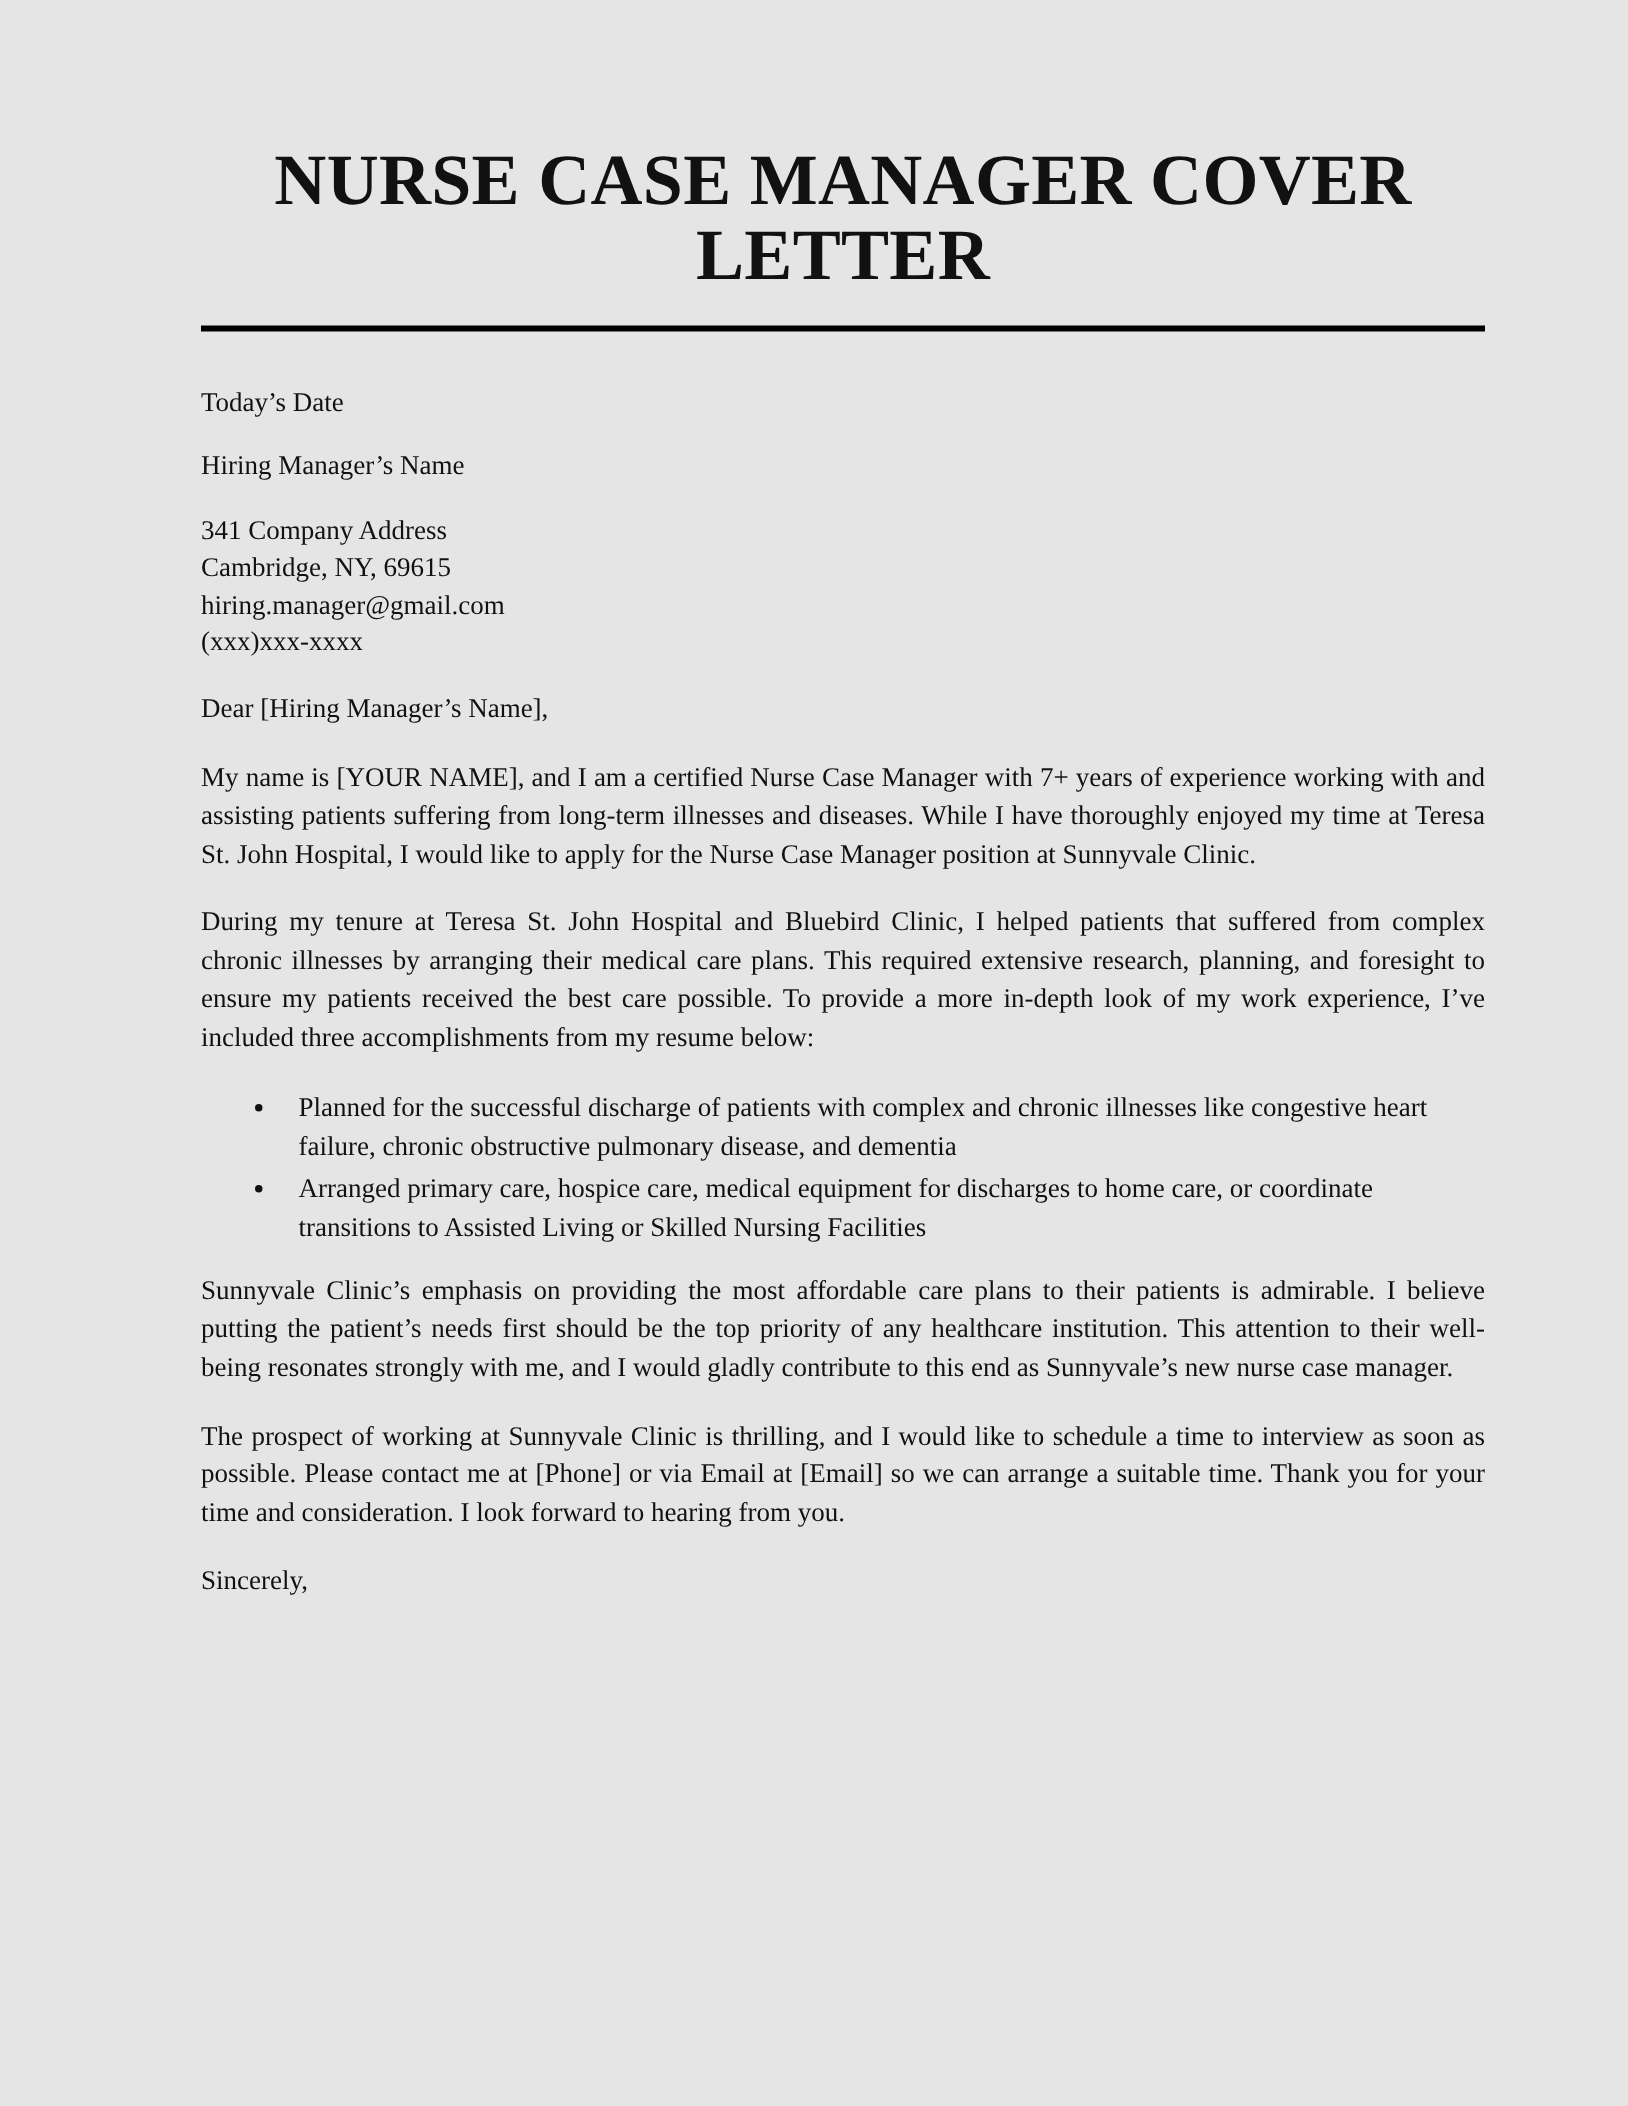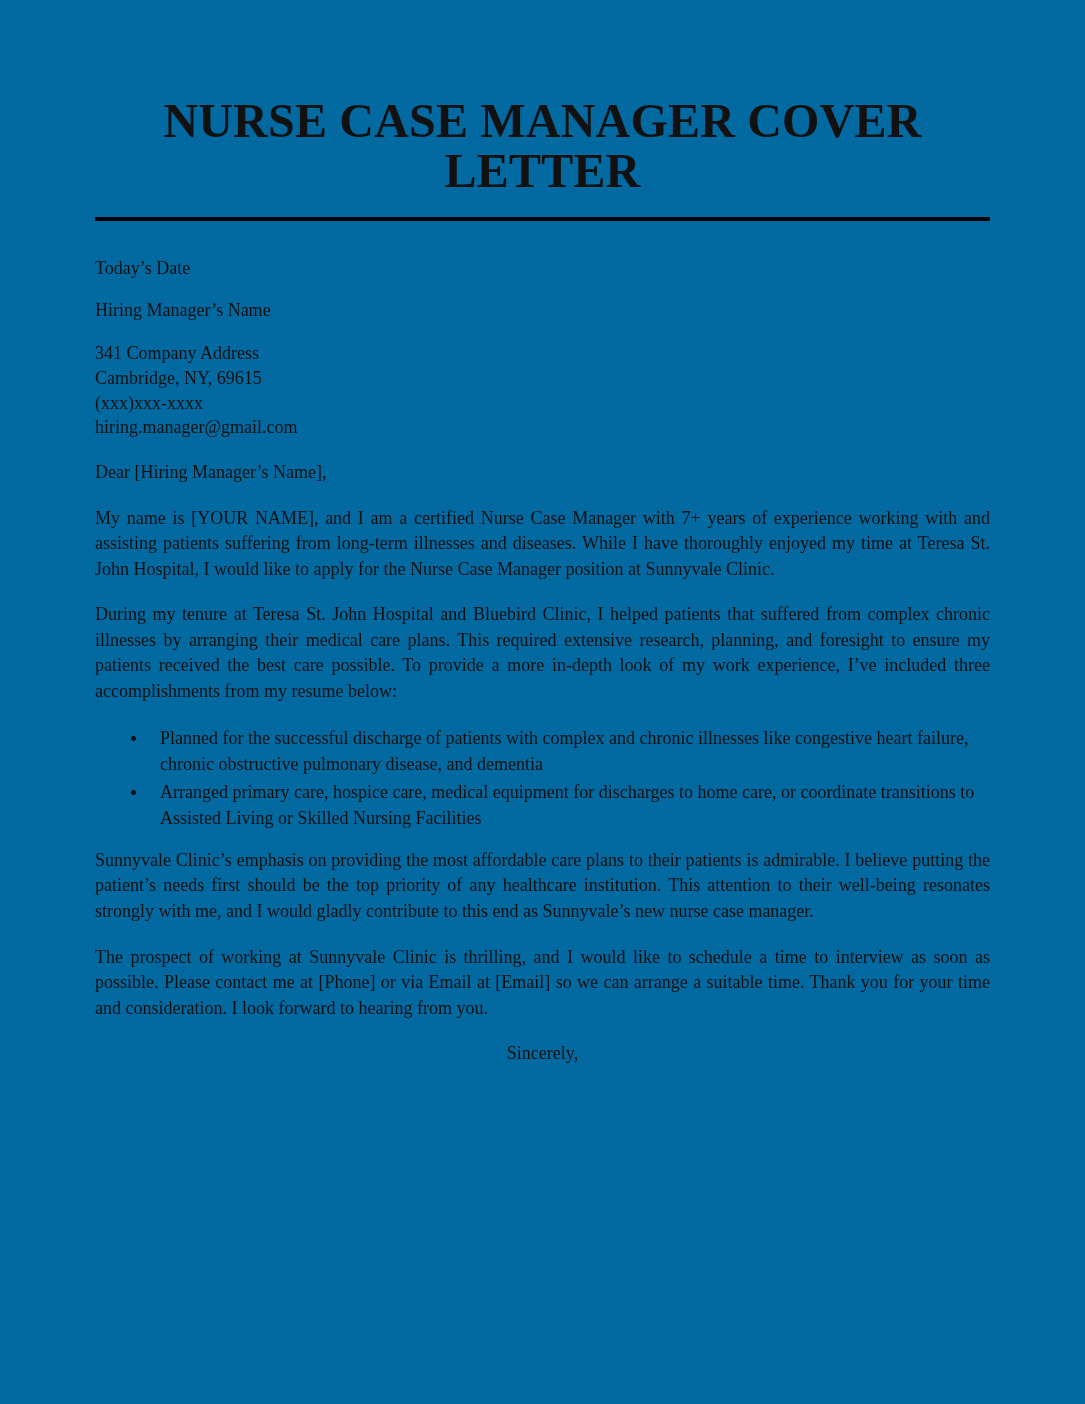--- a/index.html
+++ b/index.html
@@ -11,23 +11,24 @@
   body {
     font-family: "Liberation Serif", "DejaVu Serif", serif;
     color: #111111;
     -webkit-font-smoothing: antialiased;
   }
   .page {
     position: relative;
     width: 1085px;
     height: 1404px;
     margin: 0 auto;
-    background: #0369a1;
+    background: #e5e5e5;
     overflow: hidden;
     box-sizing: border-box;
+    padding-left: 39px;
   }
 
   
   .letterhead {
     padding: 0 95px;
     box-sizing: border-box;
   }
   .doc-title {
     margin: 0;
     padding-top: 96px;
@@ -97,21 +98,20 @@
     left: 36px;
     top: 0.62em;
     width: 5px;
     height: 5px;
     background: #111111;
     border-radius: 50%;
     display: block;
   }
   .closing {
     margin: 0 0 20px 0;
-    text-align: center;
   }
 </style>
 </head>
 <body>
 
 <div class="page">
 
   <header class="letterhead">
     <h1 class="doc-title">NURSE CASE MANAGER COVER LETTER</h1>
 
@@ -121,22 +121,22 @@
 
   <section class="letter-body">
 
     <p class="meta-line">Today’s Date</p>
 
     <p class="meta-line">Hiring Manager’s Name</p>
 
     <div class="recipient-block">
       <span class="recipient-line">341 Company Address</span>
       <span class="recipient-line">Cambridge, NY, 69615</span>
+      <span class="recipient-line">hiring.manager@gmail.com</span>
       <span class="recipient-line">(xxx)xxx-xxxx</span>
-      <span class="recipient-line">hiring.manager@gmail.com</span>
     </div>
 
     <p class="salutation">Dear [Hiring Manager’s Name],</p>
 
     <p class="para">My name is [YOUR NAME], and I am a certified Nurse Case Manager with 7+ years of experience working with and assisting patients suffering from long-term illnesses and diseases. While I have thoroughly enjoyed my time at Teresa St. John Hospital, I would like to apply for the Nurse Case Manager position at Sunnyvale Clinic.</p>
 
     <p class="para">During my tenure at Teresa St. John Hospital and Bluebird Clinic, I helped patients that suffered from complex chronic illnesses by arranging their medical care plans. This required extensive research, planning, and foresight to ensure my patients received the best care possible. To provide a more in-depth look of my work experience, I’ve included three accomplishments from my resume below:</p>
 
     <ul class="bullets">
       <li>

